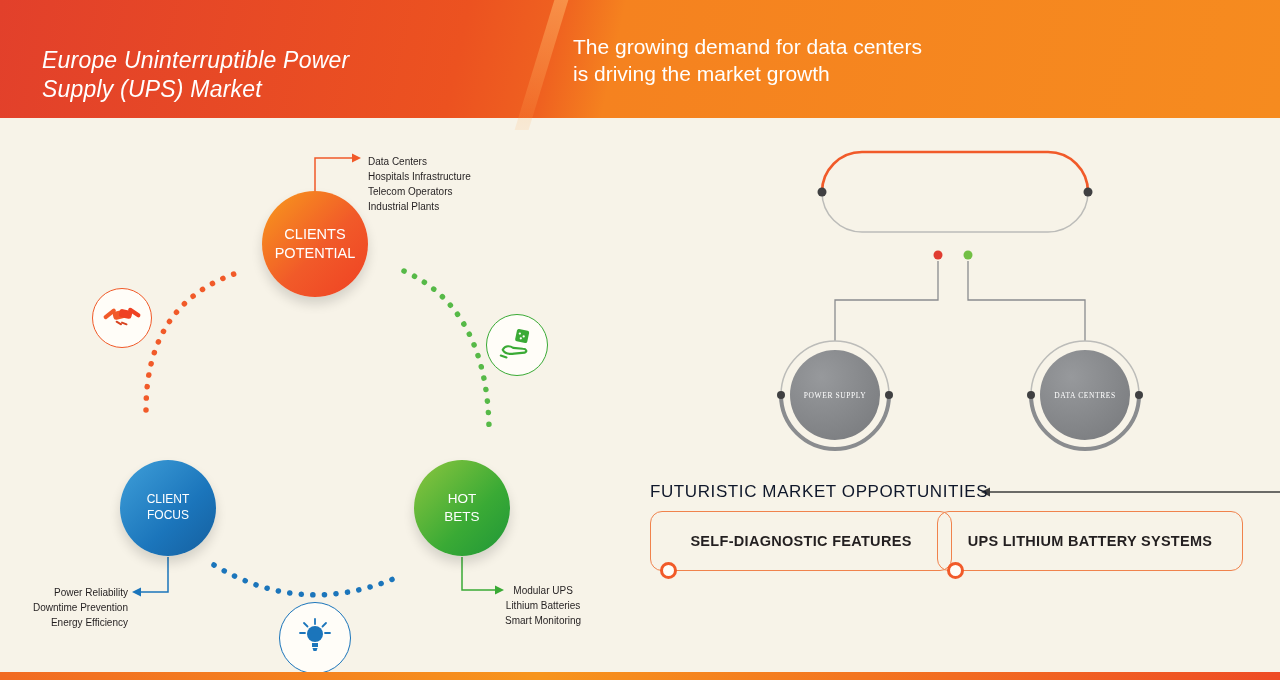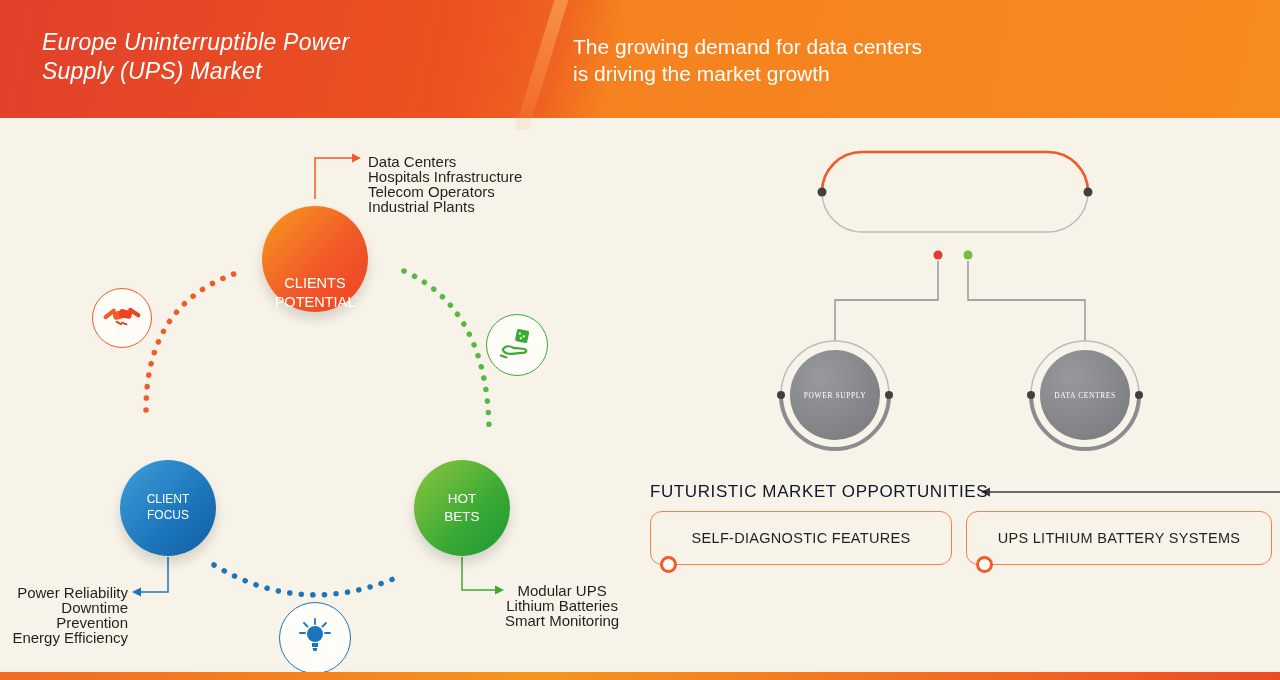--- a/index.html
+++ b/index.html
@@ -5,21 +5,21 @@
   * { margin:0; padding:0; box-sizing:border-box; }
   html,body { width:1280px; height:680px; }
   body { font-family:"Liberation Sans", sans-serif; }
   .canvas { position:relative; width:1280px; height:680px; background:#f7f3e8; overflow:hidden; }
 
   
   .header { position:absolute; top:0; left:0; width:1280px; height:118px;
     background:linear-gradient(102deg,#e2402b 0%,#ec5220 36%,#ef6120 43%,#f5821f 48%,#f68b1f 100%); }
   .header-slash { position:absolute; left:536px; top:-10px; width:14px; height:140px;
     transform:skewX(-17deg); background:linear-gradient(180deg,rgba(255,188,110,.55),rgba(255,160,70,.12)); }
-  .page-title { position:absolute; left:42px; top:28px; color:#ffffff; font-size:23px;
+  .page-title { position:absolute; left:42px; top:46px; color:#ffffff; font-size:23px;
     font-style:italic; font-weight:500; line-height:1.28; white-space:pre-line; letter-spacing:.2px; }
   .page-subtitle { position:absolute; left:573px; top:33px; color:#ffffff; font-size:21px;
     font-weight:400; line-height:1.3; white-space:pre-line; }
 
   
   svg.overlay { position:absolute; left:0; top:0; width:1280px; height:680px; pointer-events:none; }
   .ln-orange { stroke:#f15a29; stroke-width:1.5; fill:none; }
   .ln-blue   { stroke:#1b75bb; stroke-width:1.5; fill:none; }
   .ln-green  { stroke:#3aaa35; stroke-width:1.5; fill:none; }
   .ln-gray   { stroke:#8a8c8f; stroke-width:1.3; fill:none; }
@@ -29,60 +29,60 @@
   .dots-green  { stroke:#56b947; }
   .dots-blue   { stroke:#1b75bb; }
   .ring-thin  { stroke:#bcbcb9; stroke-width:1.5; fill:none; }
   .ring-thick { stroke:#8a8c8f; stroke-width:4; fill:none; }
   .pill-ring-top { stroke:#f15a29; stroke-width:2.6; fill:none; }
   .pill-ring-bot { stroke:#bcbcb9; stroke-width:1.5; fill:none; }
 
   
   .node { position:absolute; border-radius:50%; display:flex; align-items:center; justify-content:center;
     color:#fff; text-align:center; font-weight:500; white-space:pre-line; box-shadow:0 7px 12px rgba(0,0,0,.14); }
-  .node-orange { left:262px; top:206px; width:106px; height:106px; font-size:14.5px; line-height:1.3;
-    background:linear-gradient(135deg,#f89b1c 0%,#f15a29 55%,#ef4123 100%);align-items:flex-end; }
+  .node-orange { left:262px; top:191px; width:106px; height:106px; font-size:14.5px; line-height:1.3;
+    background:linear-gradient(135deg,#f89b1c 0%,#f15a29 55%,#ef4123 100%); }
   .node-blue { left:120px; top:460px; width:96px; height:96px; font-size:12px; line-height:1.3;
     background:linear-gradient(135deg,#3f9fd9 0%,#1b75bb 60%,#155f9e 100%); }
   .node-green { left:414px; top:460px; width:96px; height:96px; font-size:13.5px; line-height:1.3;
     background:linear-gradient(135deg,#8dc63f 0%,#3aaa35 60%,#1f9638 100%); }
 
   .icon-bubble { position:absolute; border-radius:50%; background:#fffdf8;
     display:flex; align-items:center; justify-content:center; }
   .bub-orange { left:92px;  top:288px; width:60px; height:60px; border:1.5px solid #f15a29; }
   .bub-green  { left:486px; top:314px; width:62px; height:62px; border:1.5px solid #3aaa35; }
   .bub-blue   { left:279px; top:602px; width:72px; height:72px; border:1.5px solid #1b75bb; }
 
   
-  .note-list { position:absolute; font-size:15px; line-height:15px; color:#231f20; }
+  .note-list { position:absolute; font-size:10px; line-height:15px; color:#231f20; }
   .list-clients { left:368px; top:154px; text-align:left; }
   .list-focus   { left:8px;  top:585px; width:120px; text-align:right; }
   .list-bets    { left:505px; top:583px; text-align:center; }
 
   
   .fm-pill { position:absolute; left:838px; top:163px; width:234px; height:58px; border-radius:29px;
     background:linear-gradient(180deg,#f47920 0%,#f15a29 55%,#ee4023 100%);
     border:2px solid rgba(255,255,255,.35);
     display:flex; align-items:center; justify-content:center;
     color:#fff; font-size:19px; font-weight:700; letter-spacing:.3px; box-shadow:0 6px 10px rgba(0,0,0,.15); }
   .gray-node { position:absolute; width:90px; height:90px; border-radius:50%;
     background:radial-gradient(circle at 35% 30%, #97999c, #76787b);
     display:flex; align-items:center; justify-content:center; text-align:center;
     color:#fff; font-size:7.5px; font-weight:500; letter-spacing:.6px;font-family:Liberation Serif, serif; }
   .gray-left  { left:790px;  top:350px; }
   .gray-right { left:1040px; top:350px; }
 
   
   .opp-heading { position:absolute; left:650px; top:482px; font-size:17px; font-weight:500;
     color:#0f172a; letter-spacing:.6px; }
-  .opp-card { position:absolute; top:511px; height:54px; border:1.5px solid #f0824c; border-radius:12px;
+  .opp-card { position:absolute; top:511px; height:60px; border:1.5px solid #f0824c; border-radius:12px;
     display:flex; align-items:center; justify-content:center;
-    font-size:14.5px; font-weight:400; color:#231f20; letter-spacing:.3px; }
+    font-size:14.5px; font-weight:700; color:#231f20; letter-spacing:.3px; }
   .card-1 { left:650px; width:302px; }
-  .card-2 { left:966px; width:306px; }
+  .card-2 { left:937px; width:306px; }
   .card-ring { position:absolute; left:9px; bottom:-9px; width:17px; height:17px; border-radius:50%;
     background:#fffdf8; border:3px solid #f15a29; }
 
   
   .bottom-bar { position:absolute; left:0; bottom:0; width:1280px; height:8px;
     background:linear-gradient(90deg,#f16a22 0%,#f7941d 42%,#ee4b24 100%); }
 </style>
 </head>
 <body>
 

